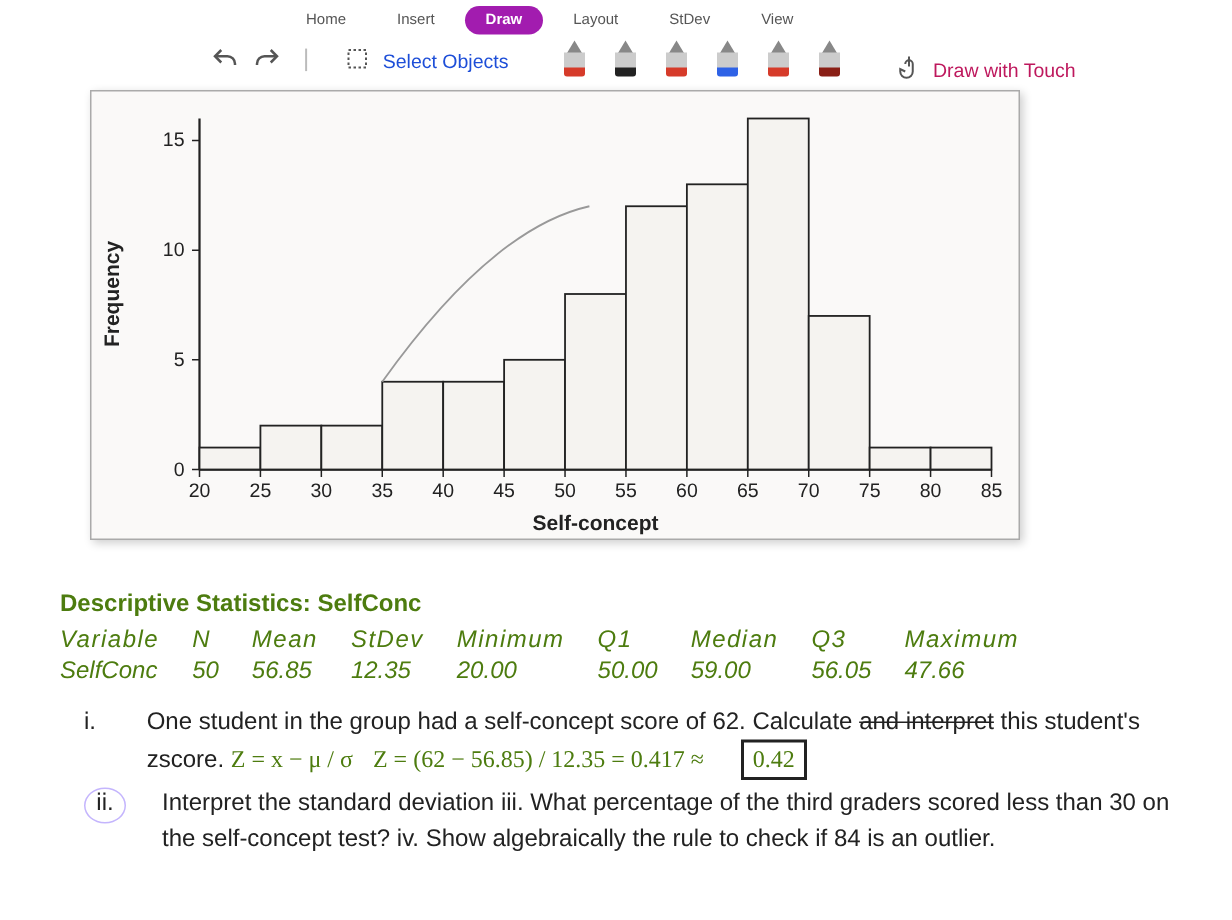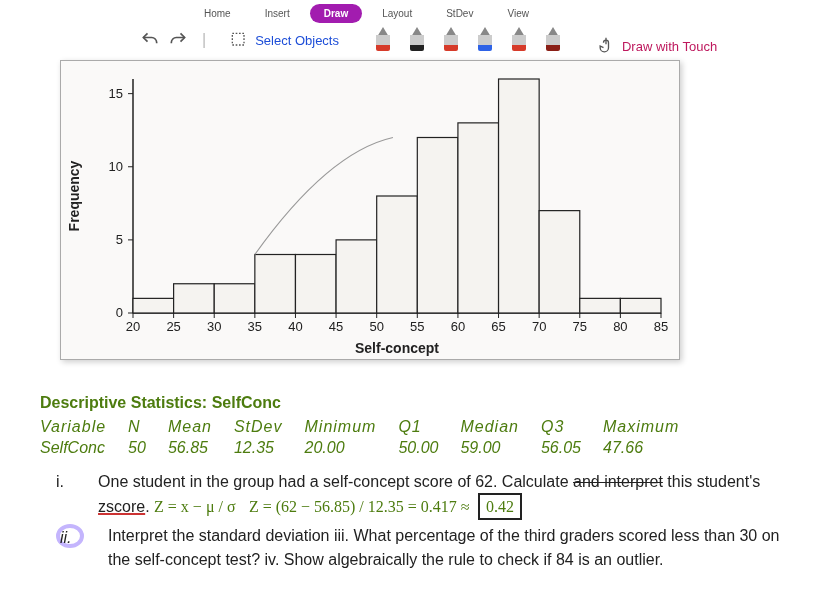--- a/index.html
+++ b/index.html
@@ -82,28 +82,28 @@
   .stats-table { display:flex; gap:22px; font-size:16px;}
   .stats-col { display:flex; flex-direction:column;font-style:italic; }
   .stats-col .hdr { font-weight:400; letter-spacing:1px; }
   .questions {
     position:absolute; left:56px; top:470px; right:20px;
     font-size:16px; line-height:1.45; color:#222;
   }
   .qrow { display:flex; gap:24px; margin-bottom:4px; }
   .qnum { width:28px; position:relative; }
   .circled {
-    display:inline-block; border:4px solid #c4b5fd; border-radius:50%;
-    width:28px; height:24px; text-align:left; line-height:20px;font-style:italic;
+    display:inline-block; border:1px solid #c4b5fd; border-radius:50%;
+    width:28px; height:24px; text-align:center; line-height:20px;
   }
   .hand { font-family: "Comic Sans MS", "Segoe Script", cursive; color:#4d7c0f; }
   .box-ans {
-    display:inline-block; border:2px solid #222; padding:0 6px; margin-left:4px;
-  }
-  .underline { text-decoration: underline; text-decoration-color:#c33; text-decoration-thickness:2px; }
+    display:inline-block; border:2px solid #222; padding:0 6px; margin-left:20px;
+  }
+  .underline { text-decoration-color:#c33; text-decoration-thickness:2px; }
   .strike { text-decoration: line-through; }
 </style>
 </head>
 <body>
 
 <div class="ribbon">
   <div class="tab">Home</div>
   <div class="tab">Insert</div>
   <div class="tab active">Draw</div>
   <div class="tab">Layout</div>

